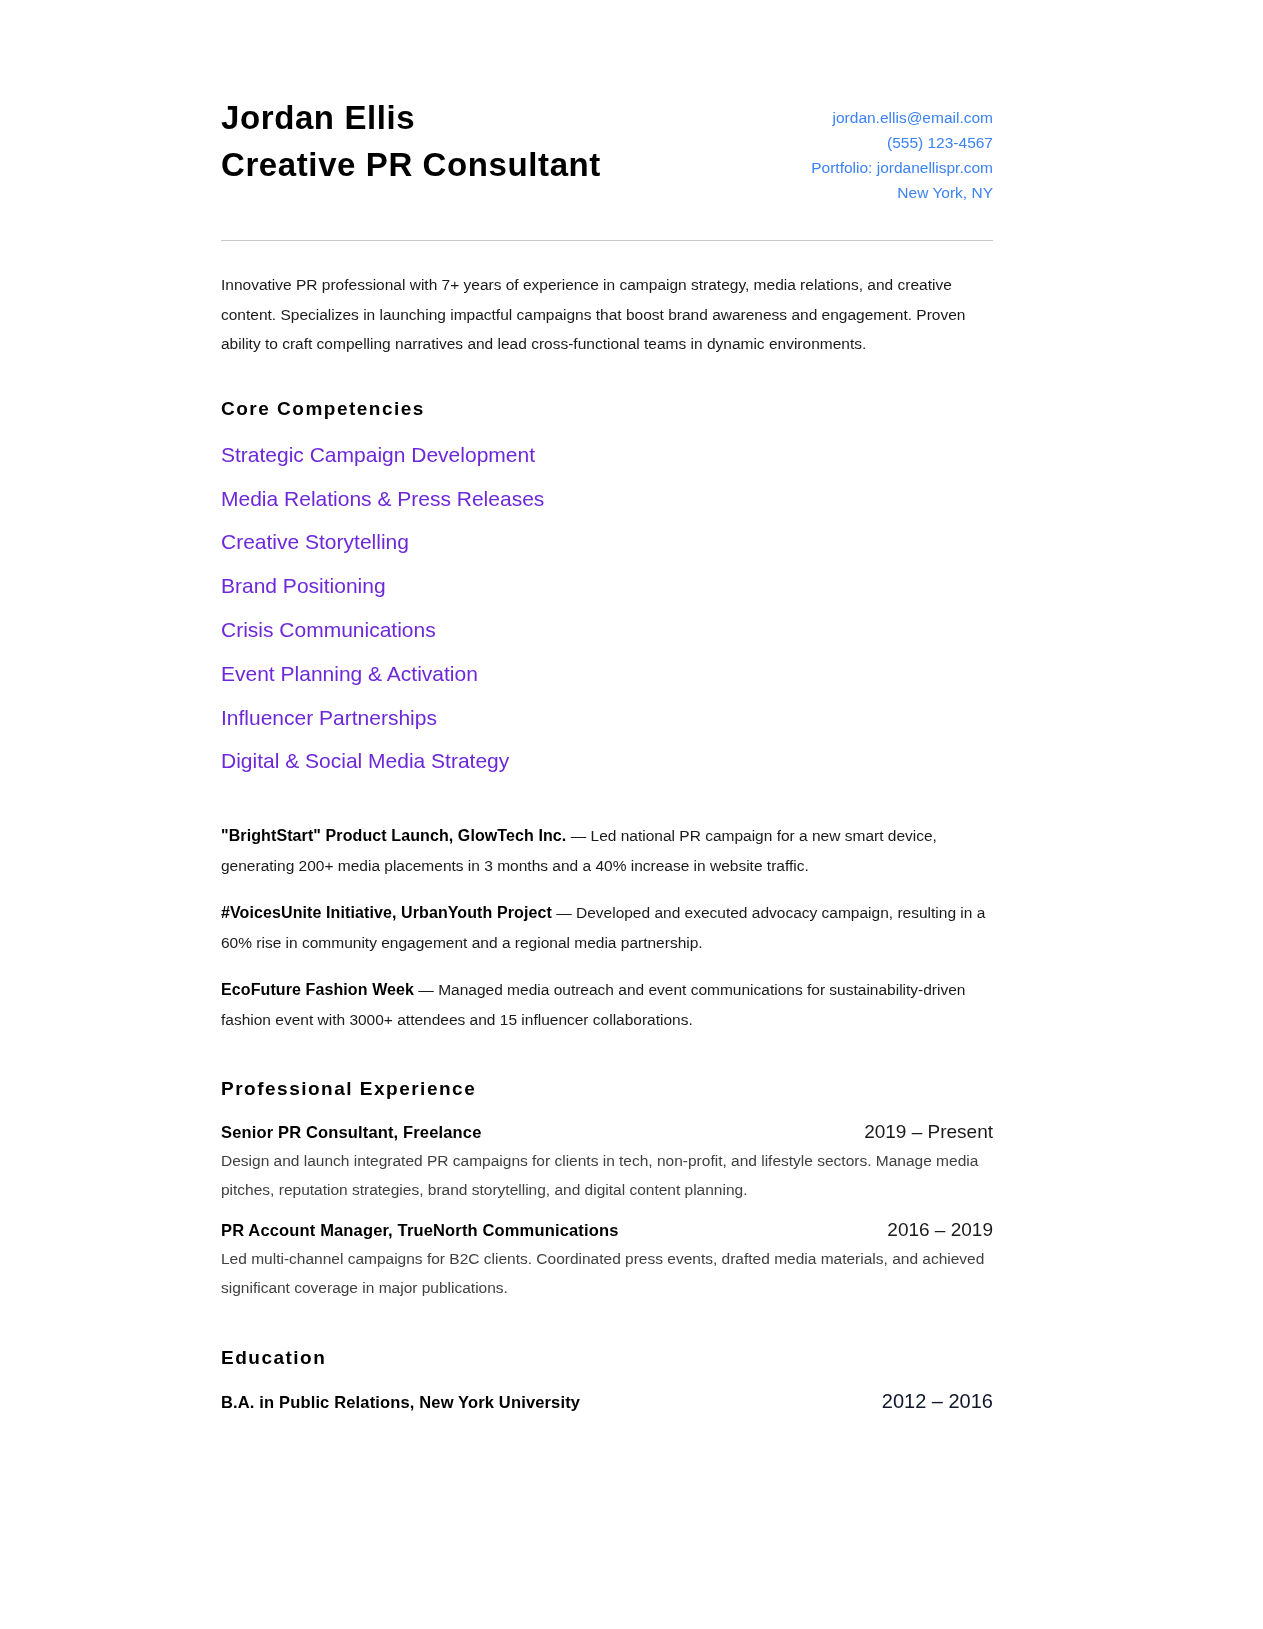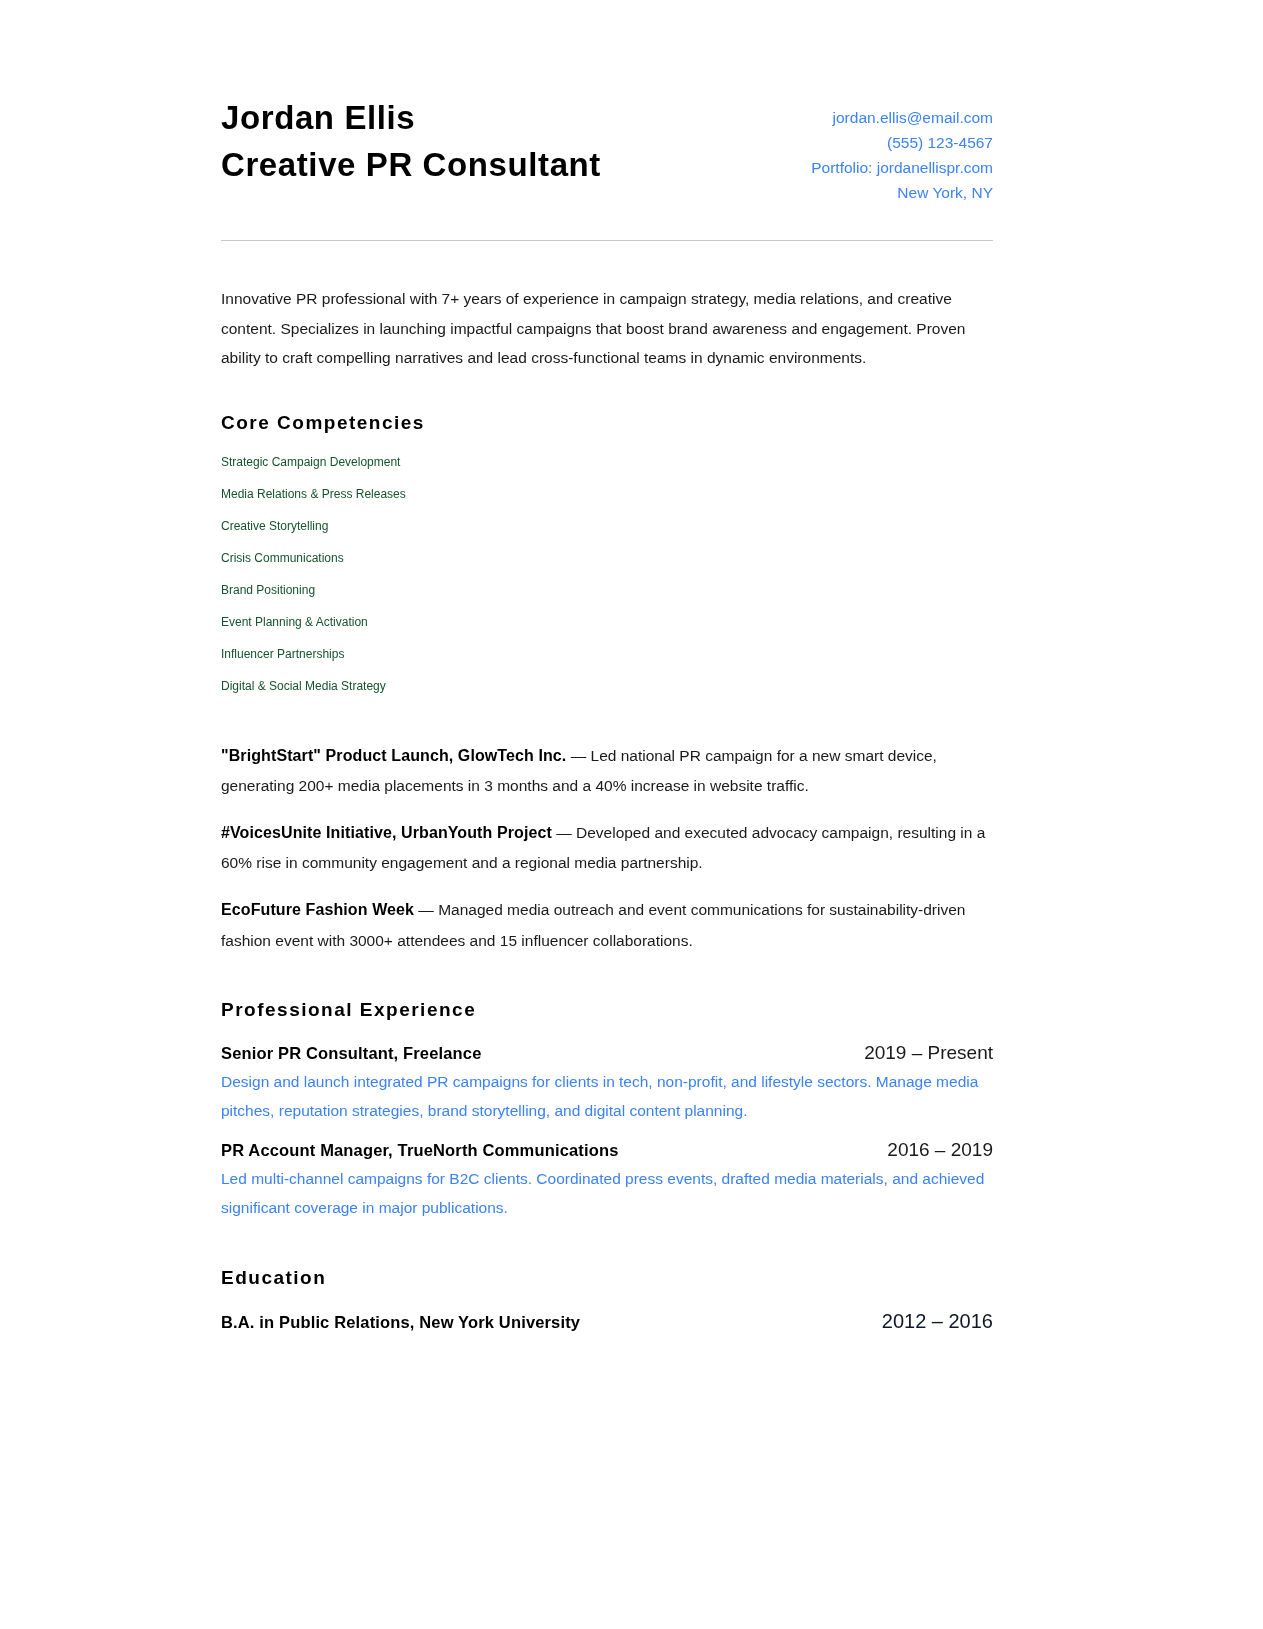--- a/index.html
+++ b/index.html
@@ -68,21 +68,21 @@
   }
 
   .rule {
     margin-top: 35px;
     border-top: 1px solid #c9c9c9;
     height: 0;
   }
 
   
   .summary {
-    margin-top: 43px;
+    margin-top: 29px;
     font-size: 15.5px;
     line-height: 1.88;
     color: #1a1a1a;
     text-align: left;
   }
 
   
   .section {
     margin-top: 40px;
   }
@@ -95,23 +95,23 @@
     color: #000000;
     margin-bottom: 21px;
   }
 
   
   .skill-list {
     list-style: none;
   }
 
   .skill-item {
-    font-size: 12px;
+    font-size: 21px;
     line-height: 1.3;
-    color: #14532d;
+    color: #6d28d9;
     margin-bottom: 16.5px;
   }
   .skill-item:last-child { margin-bottom: 0; }
 
   
   .campaign {
     font-size: 15.5px;
     line-height: 1.88;
     color: #1a1a1a;
     margin-bottom: 18px;
@@ -150,21 +150,21 @@
   .job-dates {
     font-size: 19px;
     color: #1a1a1a;
     white-space: nowrap;
     padding-left: 20px;
   }
 
   .job-desc {
     font-size: 15.5px;
     line-height: 1.88;
-    color: #3b82f6;
+    color: #404040;
   }
 
   
   .edu-head {
     display: flex;
     justify-content: space-between;
     align-items: baseline;
   }
 
   .edu-degree {
@@ -208,22 +208,22 @@
     <div class="rule"></div>
 
     <p class="summary">Innovative PR professional with 7+ years of experience in campaign strategy, media relations, and creative content. Specializes in launching impactful campaigns that boost brand awareness and engagement. Proven ability to craft compelling narratives and lead cross-functional teams in dynamic environments.</p>
 
     <div class="section">
       <div class="section-title">Core Competencies</div>
       <ul class="skill-list">
         <li class="skill-item">Strategic Campaign Development</li>
         <li class="skill-item">Media Relations &amp; Press Releases</li>
         <li class="skill-item">Creative Storytelling</li>
+        <li class="skill-item">Brand Positioning</li>
         <li class="skill-item">Crisis Communications</li>
-        <li class="skill-item">Brand Positioning</li>
         <li class="skill-item">Event Planning &amp; Activation</li>
         <li class="skill-item">Influencer Partnerships</li>
         <li class="skill-item">Digital &amp; Social Media Strategy</li>
       </ul>
     </div>
 
     <div class="section section-campaigns">
 
       <p class="campaign">
         <b>"BrightStart" Product Launch, GlowTech Inc.</b><span> — Led national PR campaign for a new smart device, generating 200+ media placements in 3 months and a 40% increase in website traffic.</span>

